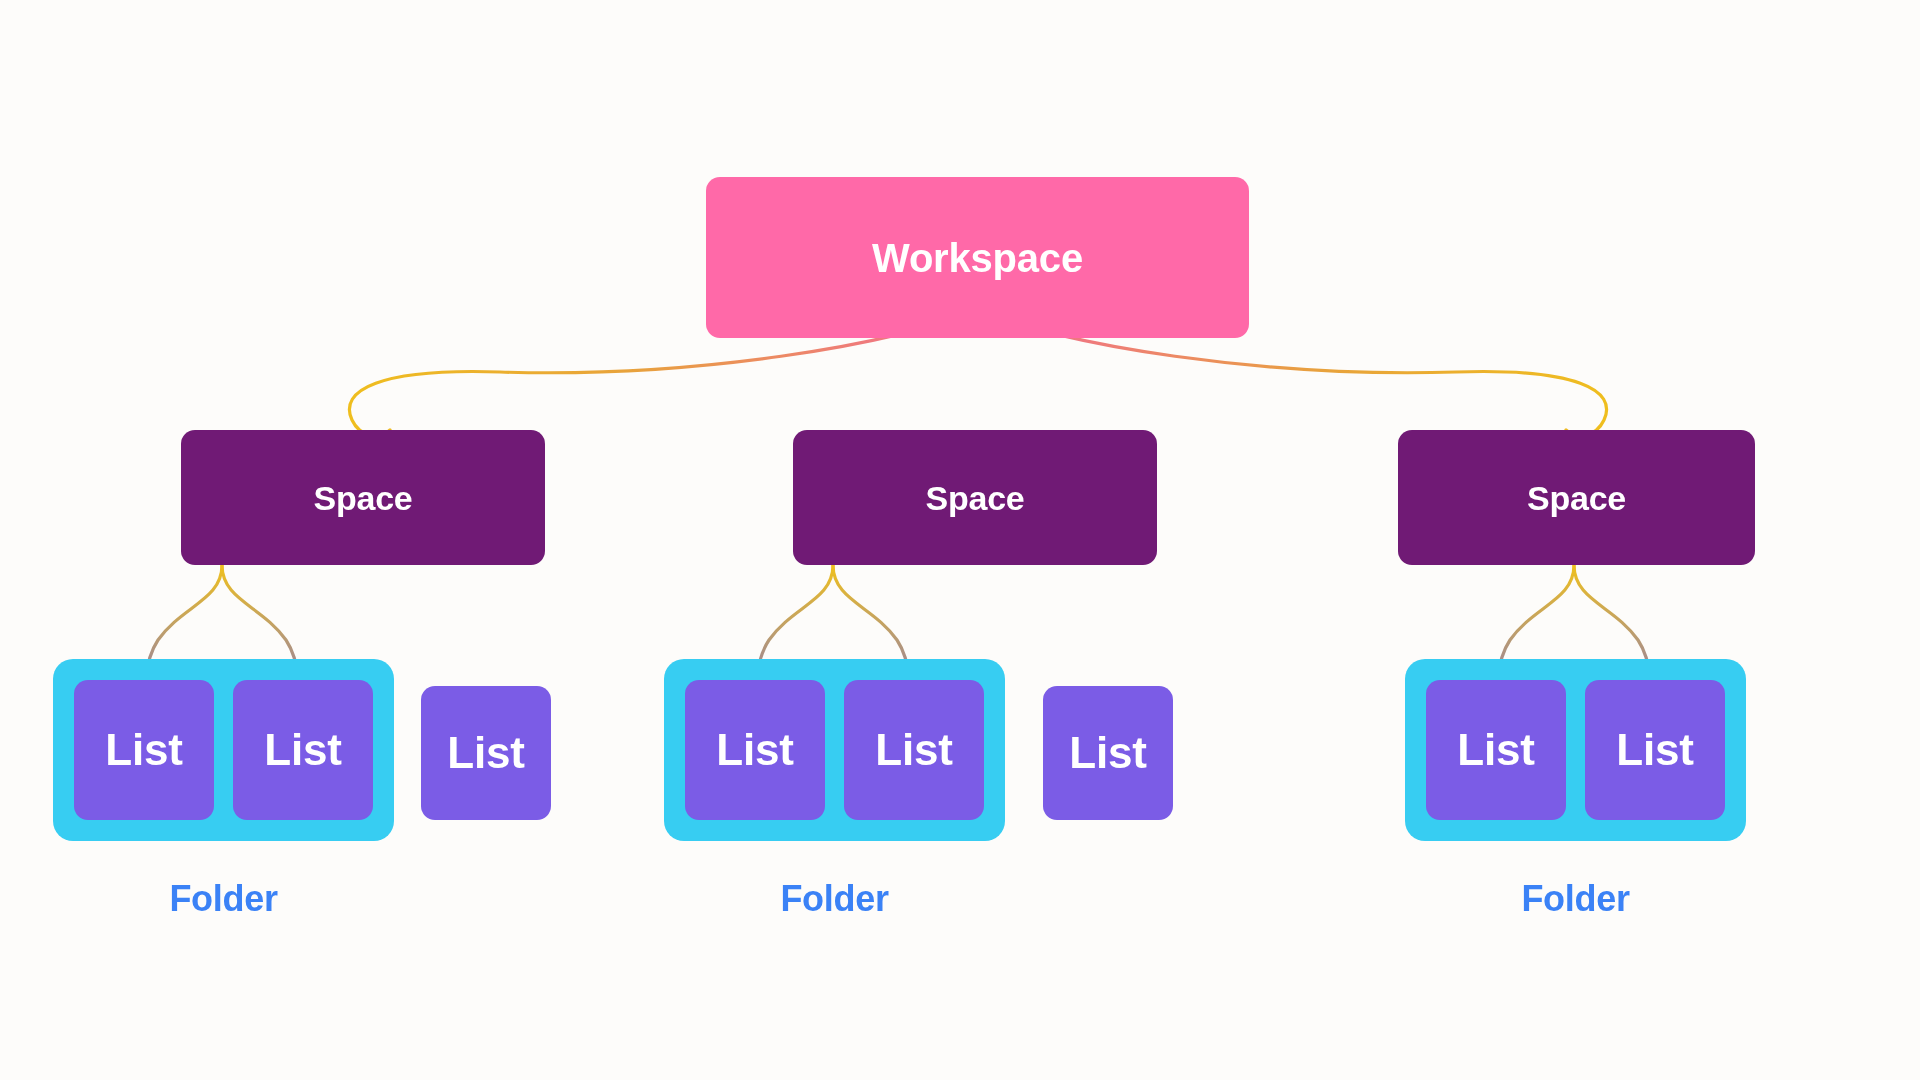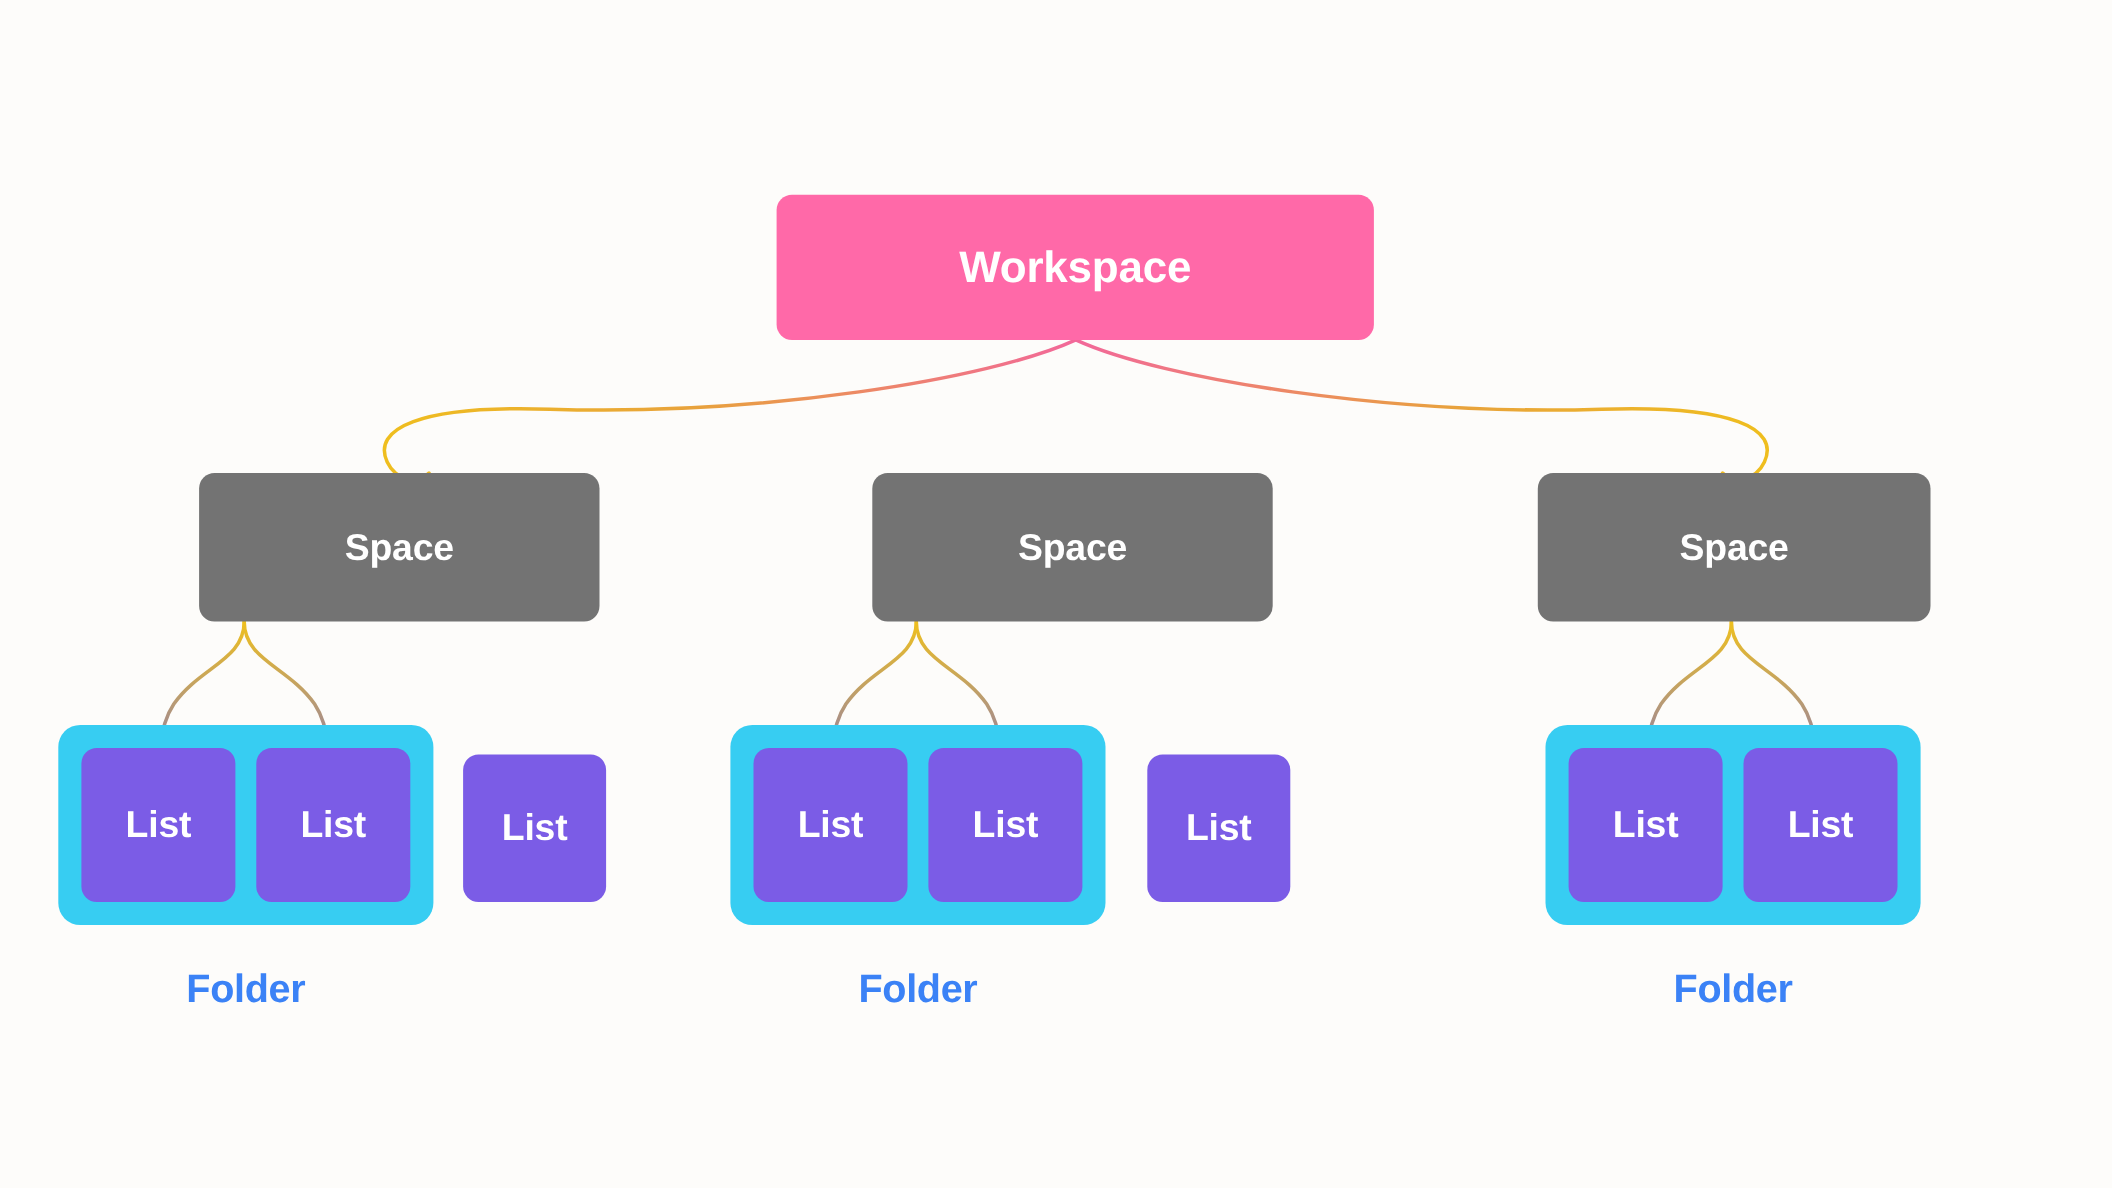--- a/index.html
+++ b/index.html
@@ -33,40 +33,40 @@
     letter-spacing:-0.2px;
     line-height:1;
     user-select:none;
   }
   .workspace-box {
     background:#FF69A8;
     border-radius:14px;
   }
   .workspace-box .node-label { font-size:40px; }
   .space-box {
-    background:#737373;
+    background:#701a75;
     border-radius:14px;
   }
   .space-box .node-label { font-size:34px; }
   .folder-box {
     position:absolute;
     background:#37CDF2;
     border-radius:20px;
     z-index:2;
   }
   .list-box {
     position:absolute;
     background:#7B5CE6;
     border-radius:14px;
     display:flex;
     align-items:center;
     justify-content:center;
     z-index:3;
   }
-  .list-box .node-label { font-size:34px; }
+  .list-box .node-label { font-size:44px; }
   .folder-caption {
     position:absolute;
     color:#3b82f6;
     font-size:36px;
     font-weight:bold;
     letter-spacing:-0.3px;
     text-align:center;
     z-index:3;
     user-select:none;
     white-space:nowrap;
@@ -134,21 +134,21 @@
     <path d="M 1108 565 L 1108 686" fill="none" stroke="url(#gradSL)" stroke-width="3.2" stroke-linecap="round"></path>
 
     <path d="M 1574 565
              C 1574 600, 1534 606, 1510 640
              C 1494 664, 1496 700, 1497 730" fill="none" stroke="url(#gradSL)" stroke-width="3.2" stroke-linecap="round"></path>
     <path d="M 1574 565
              C 1574 600, 1614 606, 1638 640
              C 1654 664, 1652 700, 1651 730" fill="none" stroke="url(#gradSL)" stroke-width="3.2" stroke-linecap="round"></path>
   </svg>
 
-  <div class="node workspace-box" style="left:706px; top:177px; width:543px; height:132px;justify-content:center;">
+  <div class="node workspace-box" style="left:706px; top:177px; width:543px; height:161px;justify-content:center;">
     <span class="node-label">Workspace</span>
   </div>
 
   <div class="node space-box" style="left:181px; top:430px; width:364px; height:135px;">
     <span class="node-label">Space</span>
   </div>
 
   <div class="folder-box" style="left:53px; top:659px; width:341px; height:182px;"></div>
 
   <div class="list-box" style="left:74px; top:680px; width:140px; height:140px;">

